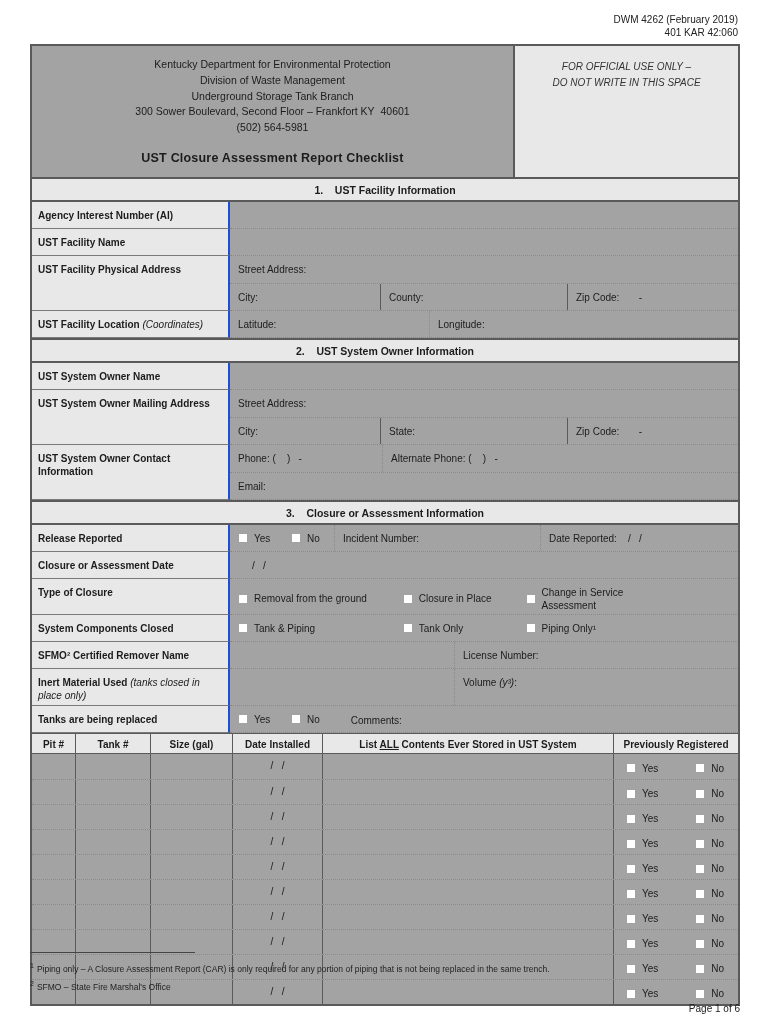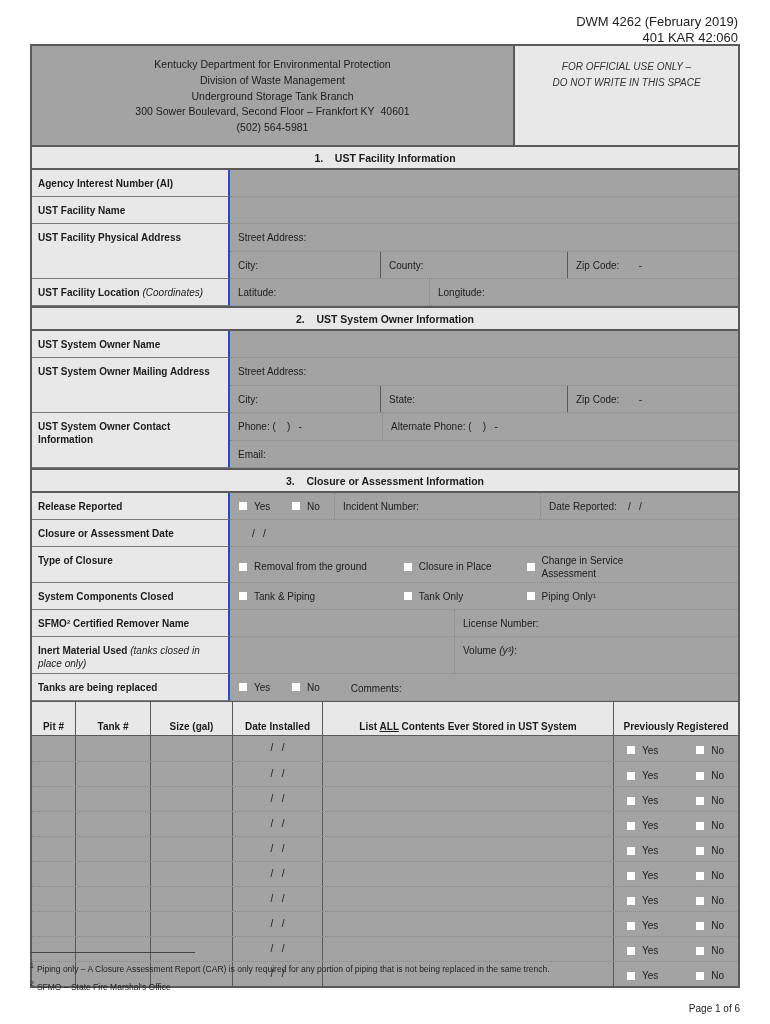--- a/index.html
+++ b/index.html
@@ -7,21 +7,21 @@
   .page {
     position: relative;
     width: 770px; height: 1024px;
     background: #ffffff;
     font-family: "Liberation Sans", sans-serif;
     color: #1c1c1c;
     overflow: hidden;
   }
   .corner {
     position: absolute; top: 14px; right: 32px;
-    text-align: right; font-size: 13px; line-height: 1.25; color:#222;
+    text-align: right; font-size: 10px; line-height: 1.25; color:#222;
   }
   .form {
     position: absolute; left: 30px; top: 44px; width: 710px;
     border: 2px solid #5a5a5a; background: #a3a3a3;
   }
   
   .lh { display: flex; align-items: stretch; }
   .lh-left { flex: 1; text-align: center; padding: 11px 6px 9px; font-size: 10.5px; line-height: 1.5; }
   .lh-title { font-weight: bold; font-size: 12.5px; margin-top: 13px; letter-spacing: .2px; }
   .lh-right {
@@ -57,21 +57,21 @@
     width: 10px; height: 10px; border: 1px solid #a2a2a2; background: #fff;
     display: inline-block; margin-right: 6px; flex: 0 0 auto;
   }
   .opt-w1 { width: 162px; } .opt-w2 { width: 120px; margin-left:0 !important; }
   
   .ttable { border-top: 1px solid #5a5a5a; }
   .thead { display: flex; background: #e8e8e8; border-bottom: 1.5px solid #5a5a5a; font-weight: bold; }
   .trow { display: flex; min-height: 25px; }
   .trow + .trow { border-top: 1px dotted #8a8a8a; }
   .tc { padding: 6px 4px 2px; font-size: 10px; }
-  .thead .tc { text-align: center; padding-top: 19px; padding-bottom: 3px; }
+  .thead .tc { text-align: center; padding-top: 5px; padding-bottom: 3px; }
   .c-pit { flex: 0 0 43px; }
   .c-tank { flex: 0 0 75px; border-left: 1px solid #5a5a5a; }
   .c-size { flex: 0 0 82px; border-left: 1px solid #5a5a5a; }
   .c-date { flex: 0 0 90px; border-left: 1px solid #5a5a5a; text-align: center; }
   .c-cont { flex: 1; border-left: 1px solid #5a5a5a; }
   .c-reg { flex: 0 0 125px; border-left: 1px solid #5a5a5a; display: flex; justify-content: space-between; padding-left: 12px; padding-right: 14px; }
   .c-reg .cbl + .cbl { margin-left: 0; }
   .ul { text-decoration: underline; }
   
   .footer { position: absolute; left: 30px; width: 710px; top: 952px; }
@@ -92,20 +92,21 @@
 
   <div class="form">
 
     <div class="lh">
       <div class="lh-left">
         <div>Kentucky Department for Environmental Protection</div>
         <div>Division of Waste Management</div>
         <div>Underground Storage Tank Branch</div>
         <div>300 Sower Boulevard, Second Floor – Frankfort KY&nbsp;&nbsp;40601</div>
         <div>(502) 564-5981</div>
+        <div class="lh-title">UST Closure Assessment Report Checklist</div>
       </div>
       <div class="lh-right">
         <div>FOR OFFICIAL USE ONLY –</div>
         <div>DO NOT WRITE IN THIS SPACE</div>
       </div>
     </div>
 
     <div class="secbar">1.&nbsp;&nbsp;&nbsp;&nbsp;UST Facility Information</div>
 
     <div class="frow">

